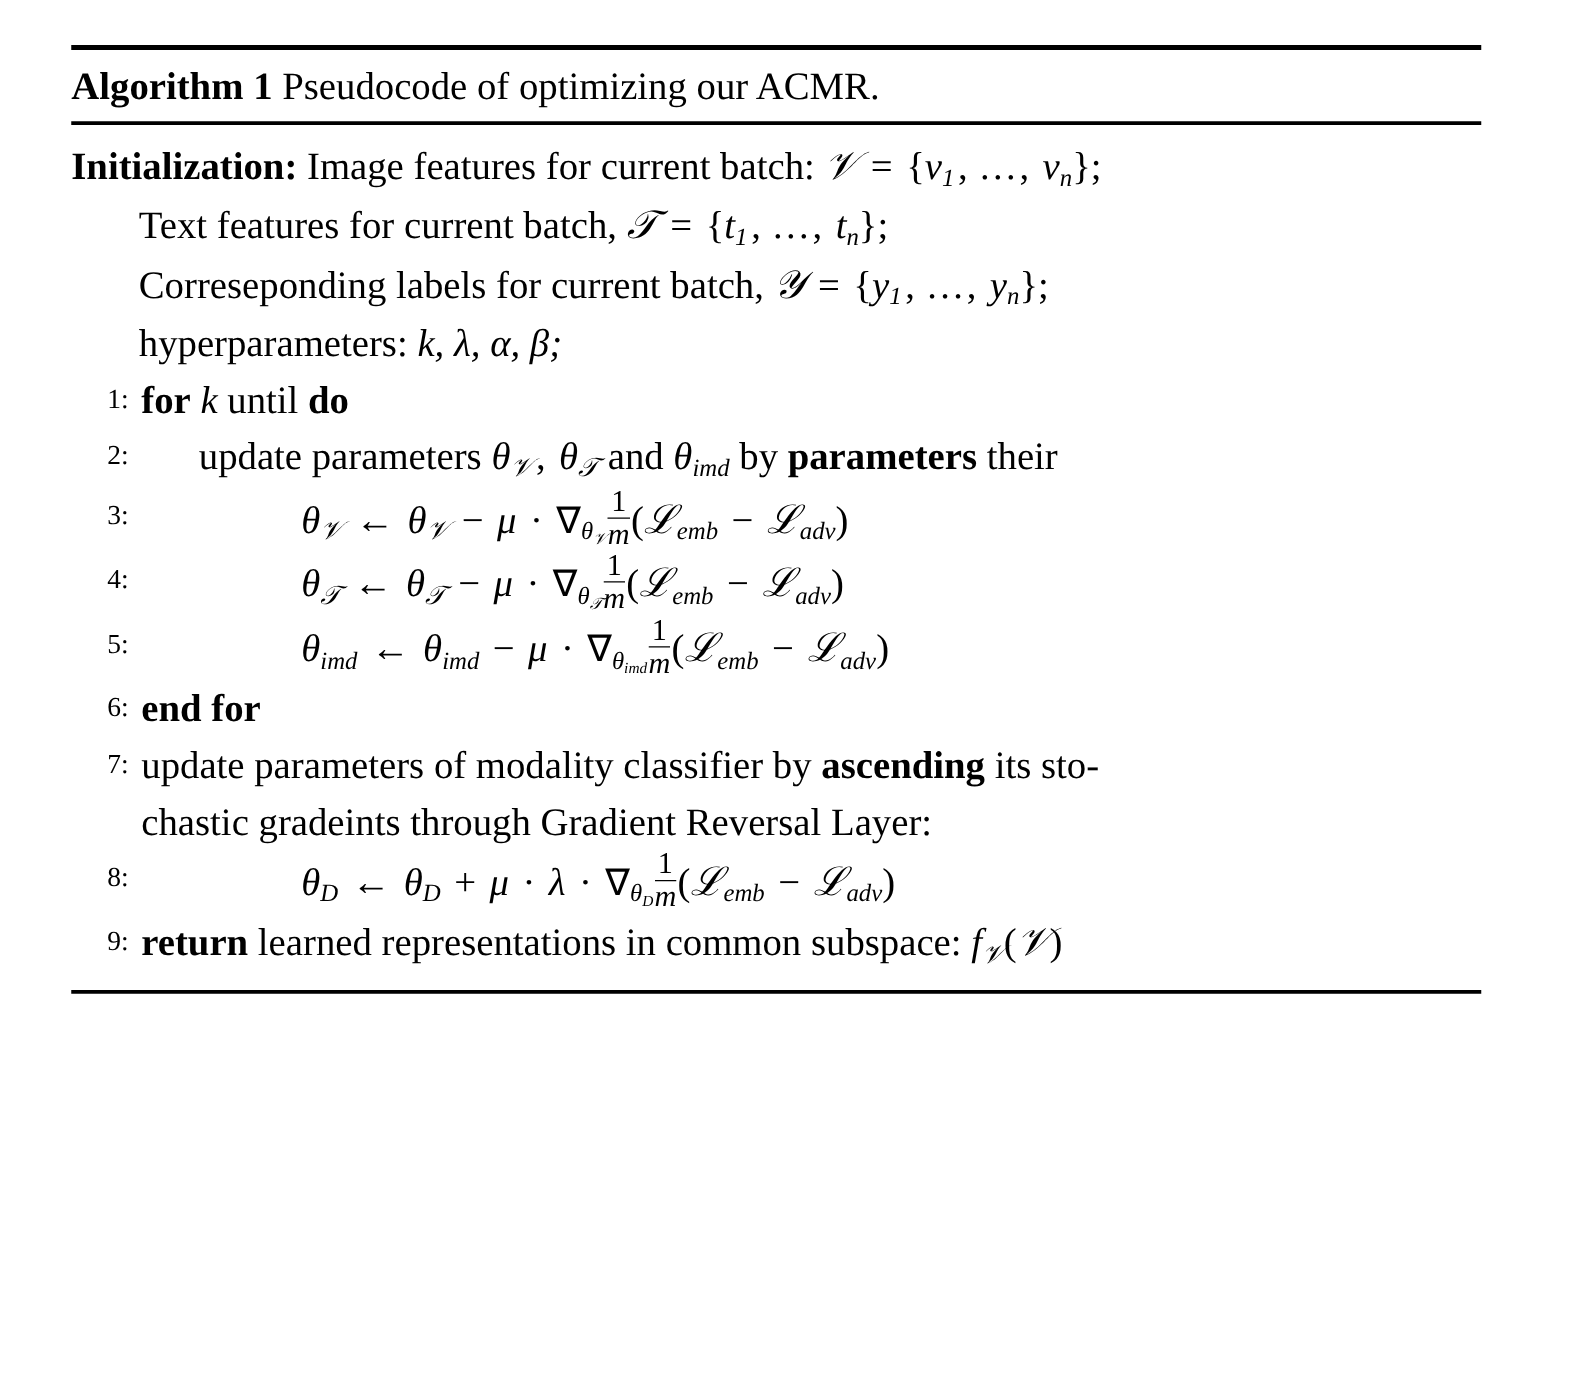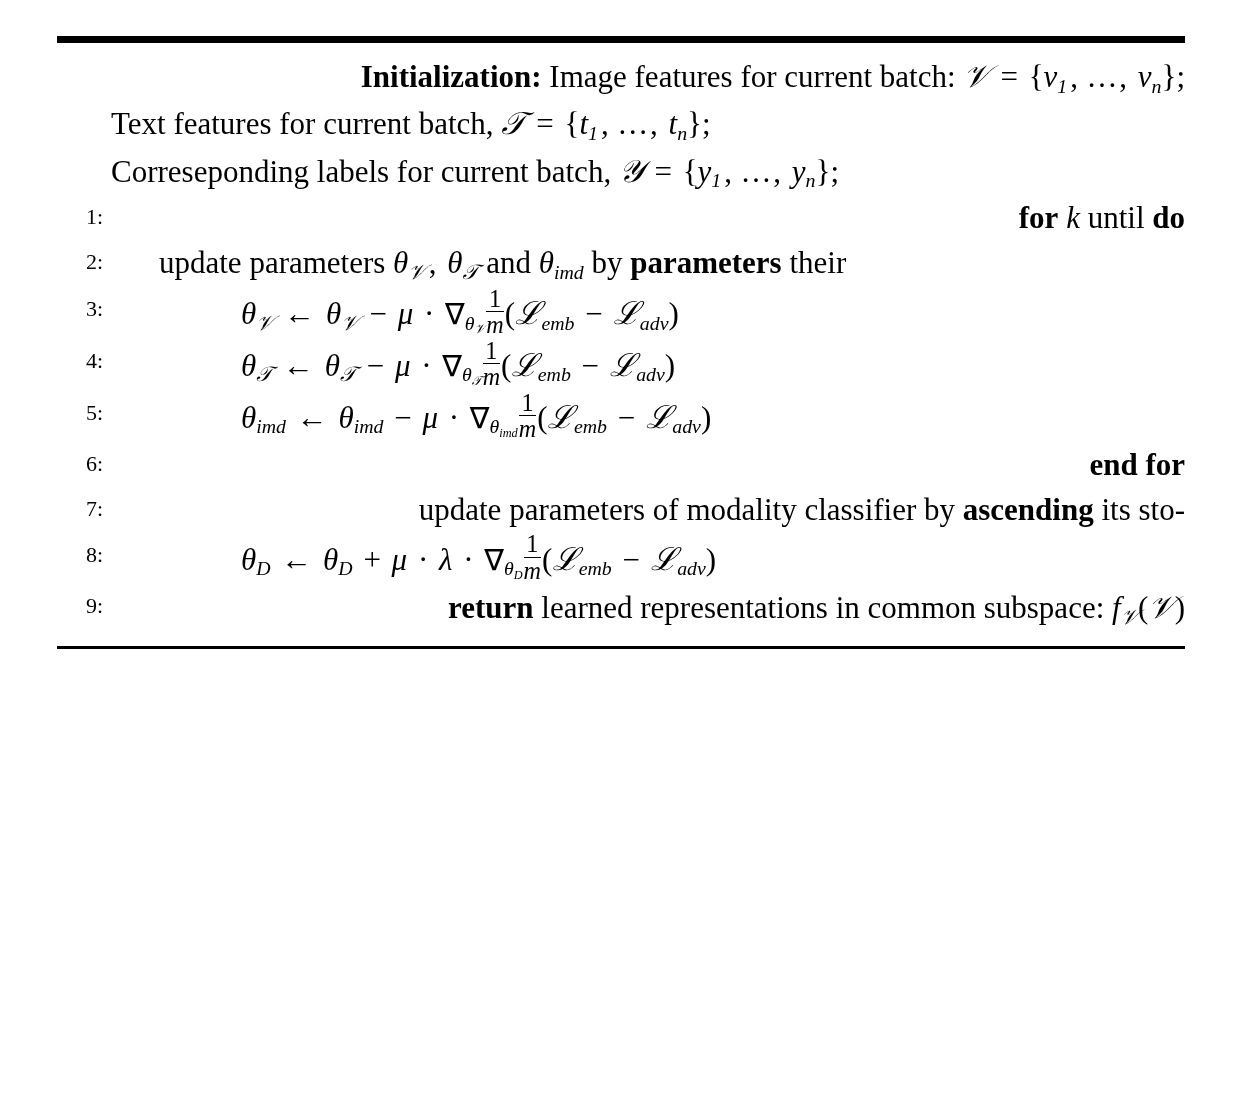--- a/index.html
+++ b/index.html
@@ -71,21 +71,21 @@
     position: relative;
     top: 6px;
   }
   .num.blank { color: transparent; }
   .body-col {
     flex: 1 1 auto;
     min-width: 0;
   }
 
   
-  .ind-0 { padding-left: 0; text-align: right; }
+  .ind-0 { padding-left: 0; }
   .ind-1 { padding-left: 54px; }   
   .ind-2 { padding-left: 46px; }   
   .ind-eq { padding-left: 128px; }
 
   .bold { font-weight: 700; }
   .it { font-style: italic; }
 
   
   .math {
     font-family: "Liberation Serif", "DejaVu Serif", serif;
@@ -139,20 +139,24 @@
   .txt-line { }
   .tight { margin-top: -2px; }
 </style>
 </head>
 <body>
 
 <div class="algorithm-float">
 
   <div class="rule-thick"></div>
 
+  <div class="caption">
+    <b>Algorithm 1</b>
+    <span>Pseudocode of optimizing our ACMR.</span>
+  </div>
 
   <div class="rule-mid"></div>
 
   <div class="algo-body">
 
     <div class="line">
       <div class="body-col ind-0">
         <span class="txt-line">
           <span class="bold">Initialization:</span>
           <span>Image features for current batch:</span>
@@ -175,20 +179,28 @@
     <div class="line">
       <div class="body-col ind-1">
         <span class="txt-line">
           <span>Correseponding labels for current batch,</span>
           <span class="cal">𝒴</span>
           <span class="math"><span class="op">=</span> <span class="paren">{</span><span class="it">y</span><span class="sub">1</span><span class="op">,</span> …<span class="op">,</span> <span class="it">y</span><span class="sub">n</span><span class="paren">};</span></span>
         </span>
       </div>
     </div>
 
+    <div class="line">
+      <div class="body-col ind-1">
+        <span class="txt-line">
+          <span>hyperparameters:</span>
+          <span class="math it">k, λ, α, β;</span>
+        </span>
+      </div>
+    </div>
 
 
 
     <div class="line">
       <div class="num">1:</div>
       <div class="body-col ind-0">
         <span class="txt-line">
           <span class="bold">for</span>
           <span class="math it">k</span>
           <span>until</span>
@@ -244,20 +256,26 @@
     <div class="line">
       <div class="num">7:</div>
       <div class="body-col ind-0">
         <span class="txt-line">
           <span>update parameters of modality classifier by</span>
           <span class="bold">ascending</span>
           <span>its sto-</span>
         </span>
       </div>
     </div>
+    <div class="line">
+      <div class="num blank">&nbsp;</div>
+      <div class="body-col ind-0">
+        <span>chastic gradeints through Gradient Reversal Layer:</span>
+      </div>
+    </div>
 
     <div class="line">
       <div class="num">8:</div>
       <div class="body-col ind-eq">
         <span class="math eq-line"><span class="it">θ</span><span class="sub">D</span><span class="op">&nbsp;←&nbsp;</span><span class="it">θ</span><span class="sub">D</span><span class="op">&nbsp;+&nbsp;</span><span class="it">μ</span><span class="op">&nbsp;·&nbsp;</span><span class="it">λ</span><span class="op">&nbsp;·&nbsp;</span><span class="nab">∇</span><span class="sub"><span class="it">θ</span><span class="subsub">D</span></span><span class="frac"><span class="n">1</span><span class="d">m</span></span><span class="paren">(</span><span class="cal">ℒ</span><span class="sub">emb</span><span class="op">&nbsp;−&nbsp;</span><span class="cal">ℒ</span><span class="sub">adv</span><span class="paren">)</span></span>
       </div>
     </div>
 
     <div class="line">
       <div class="num">9:</div>

